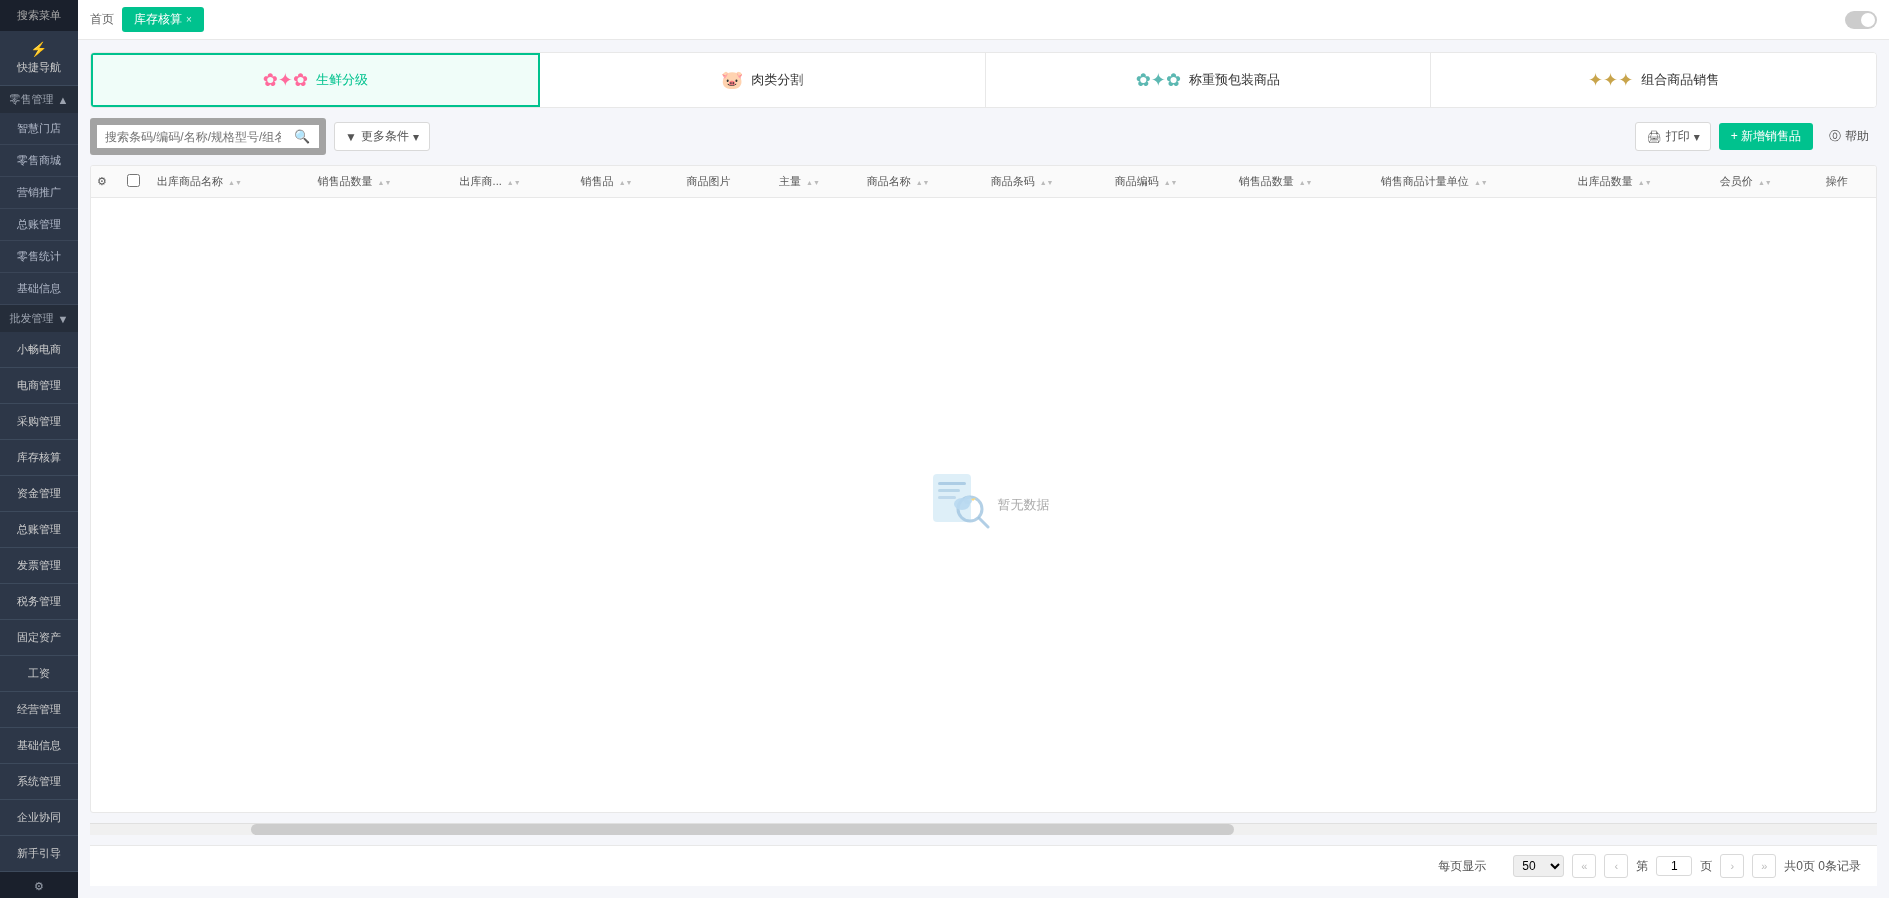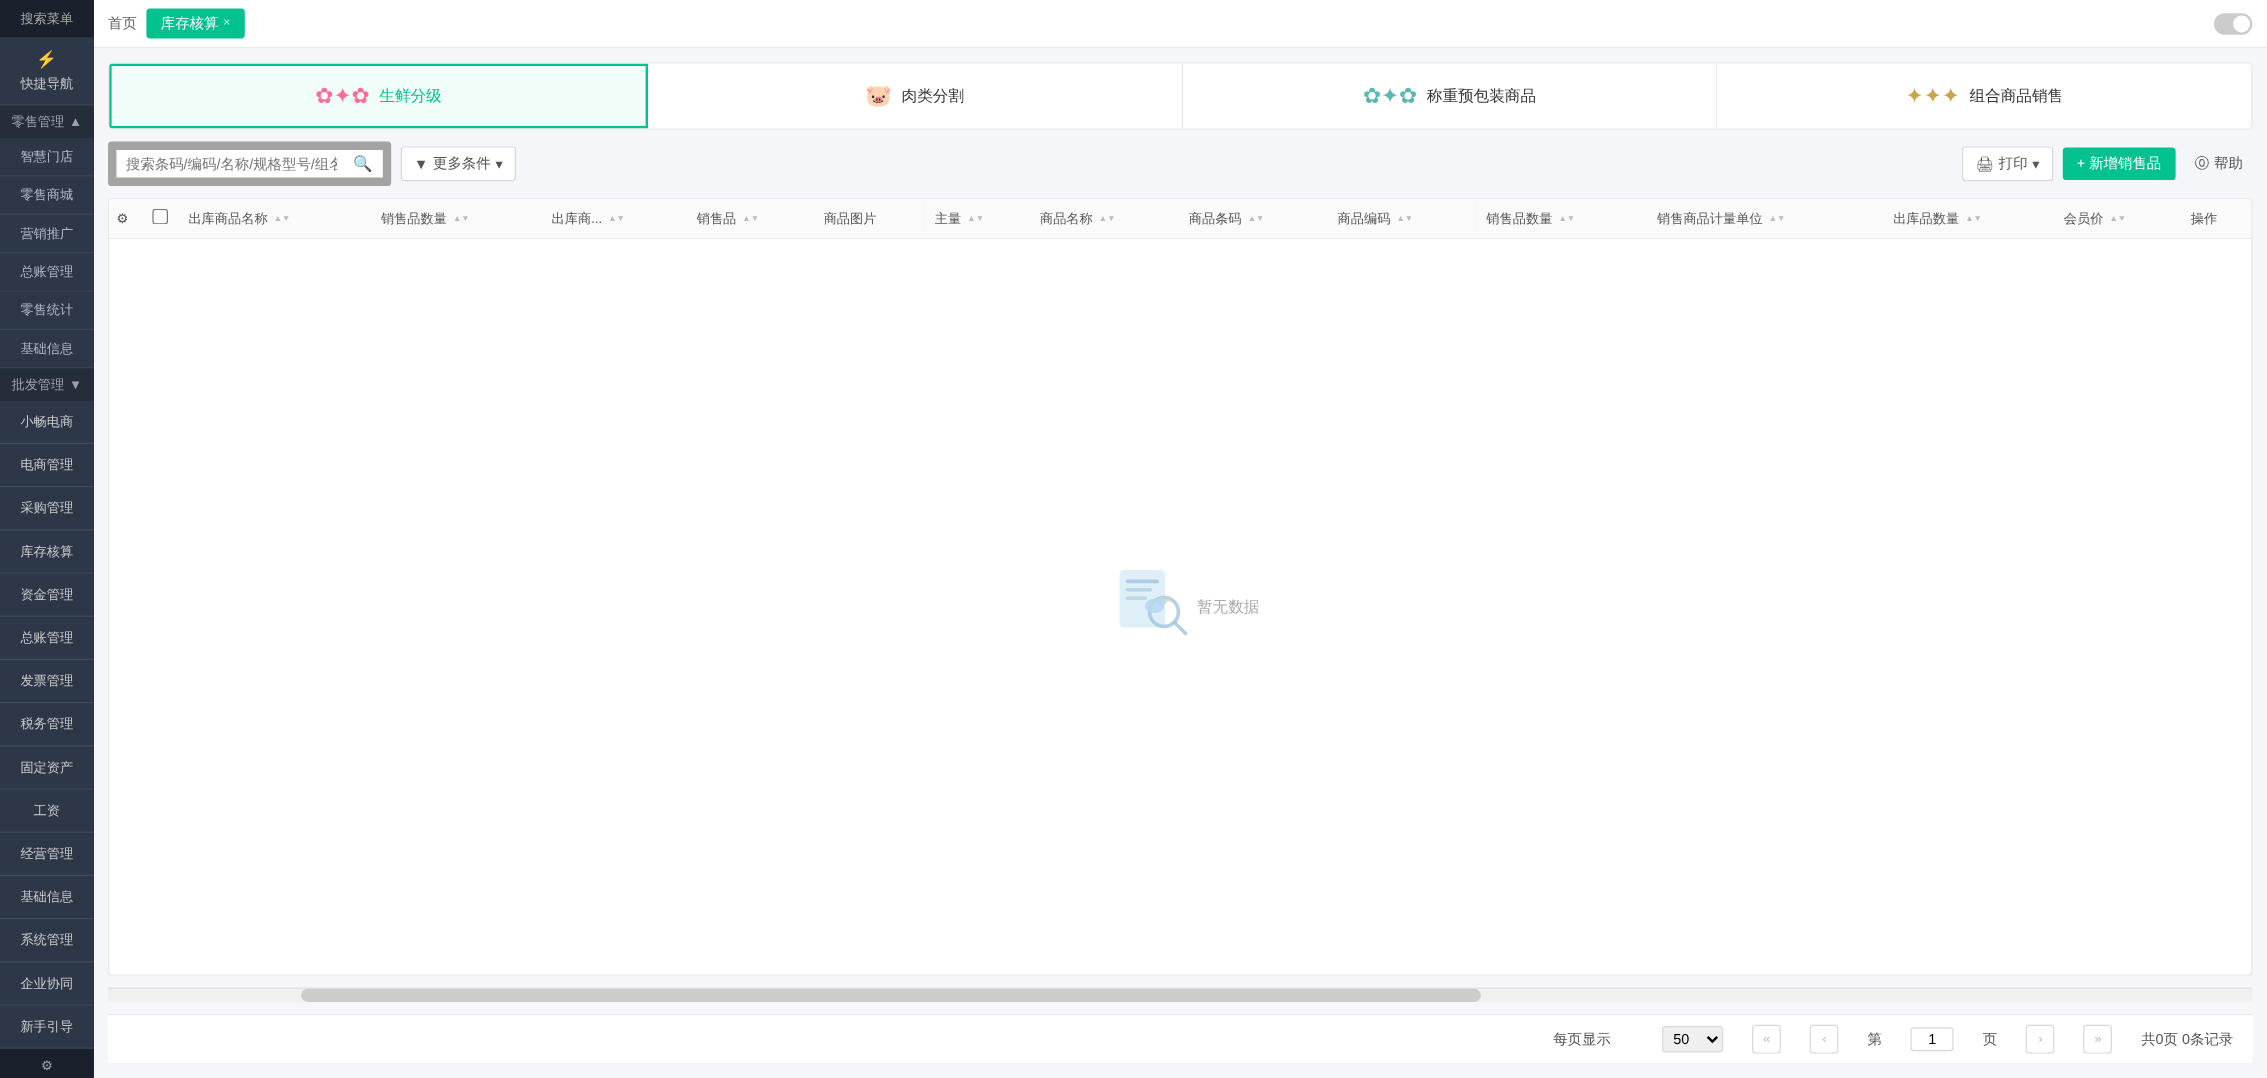--- a/index.html
+++ b/index.html
@@ -9,21 +9,20 @@
     #sidebar {
       width: 78px;
       background: #2d3748;
       color: #ccc;
       display: flex;
       flex-direction: column;
       height: 100%;
       flex-shrink: 0;
       overflow-y: auto;
       overflow-x: hidden;
-      font-family: Liberation Serif, serif;
     }
     #sidebar::-webkit-scrollbar { width: 0; }
     .sidebar-logo {
       background: #1a202c;
       padding: 8px 4px;
       text-align: center;
       font-size: 11px;
       color: #aaa;
       height: 40px;
       display: flex;
@@ -325,21 +324,21 @@
     }
 
     
     #pagination {
       background: #fff;
       border-top: 1px solid #e8e8e8;
       padding: 8px 16px;
       display: flex;
       align-items: center;
       justify-content: flex-end;
-      gap: 24px;
+      gap: 8px;
       flex-shrink: 0;
       font-size: 12px;
       color: #555;
     }
     .pagination-select {
       border: 1px solid #d9d9d9;
       border-radius: 3px;
       padding: 2px 4px;
       font-size: 12px;
       margin-left: 19px;

